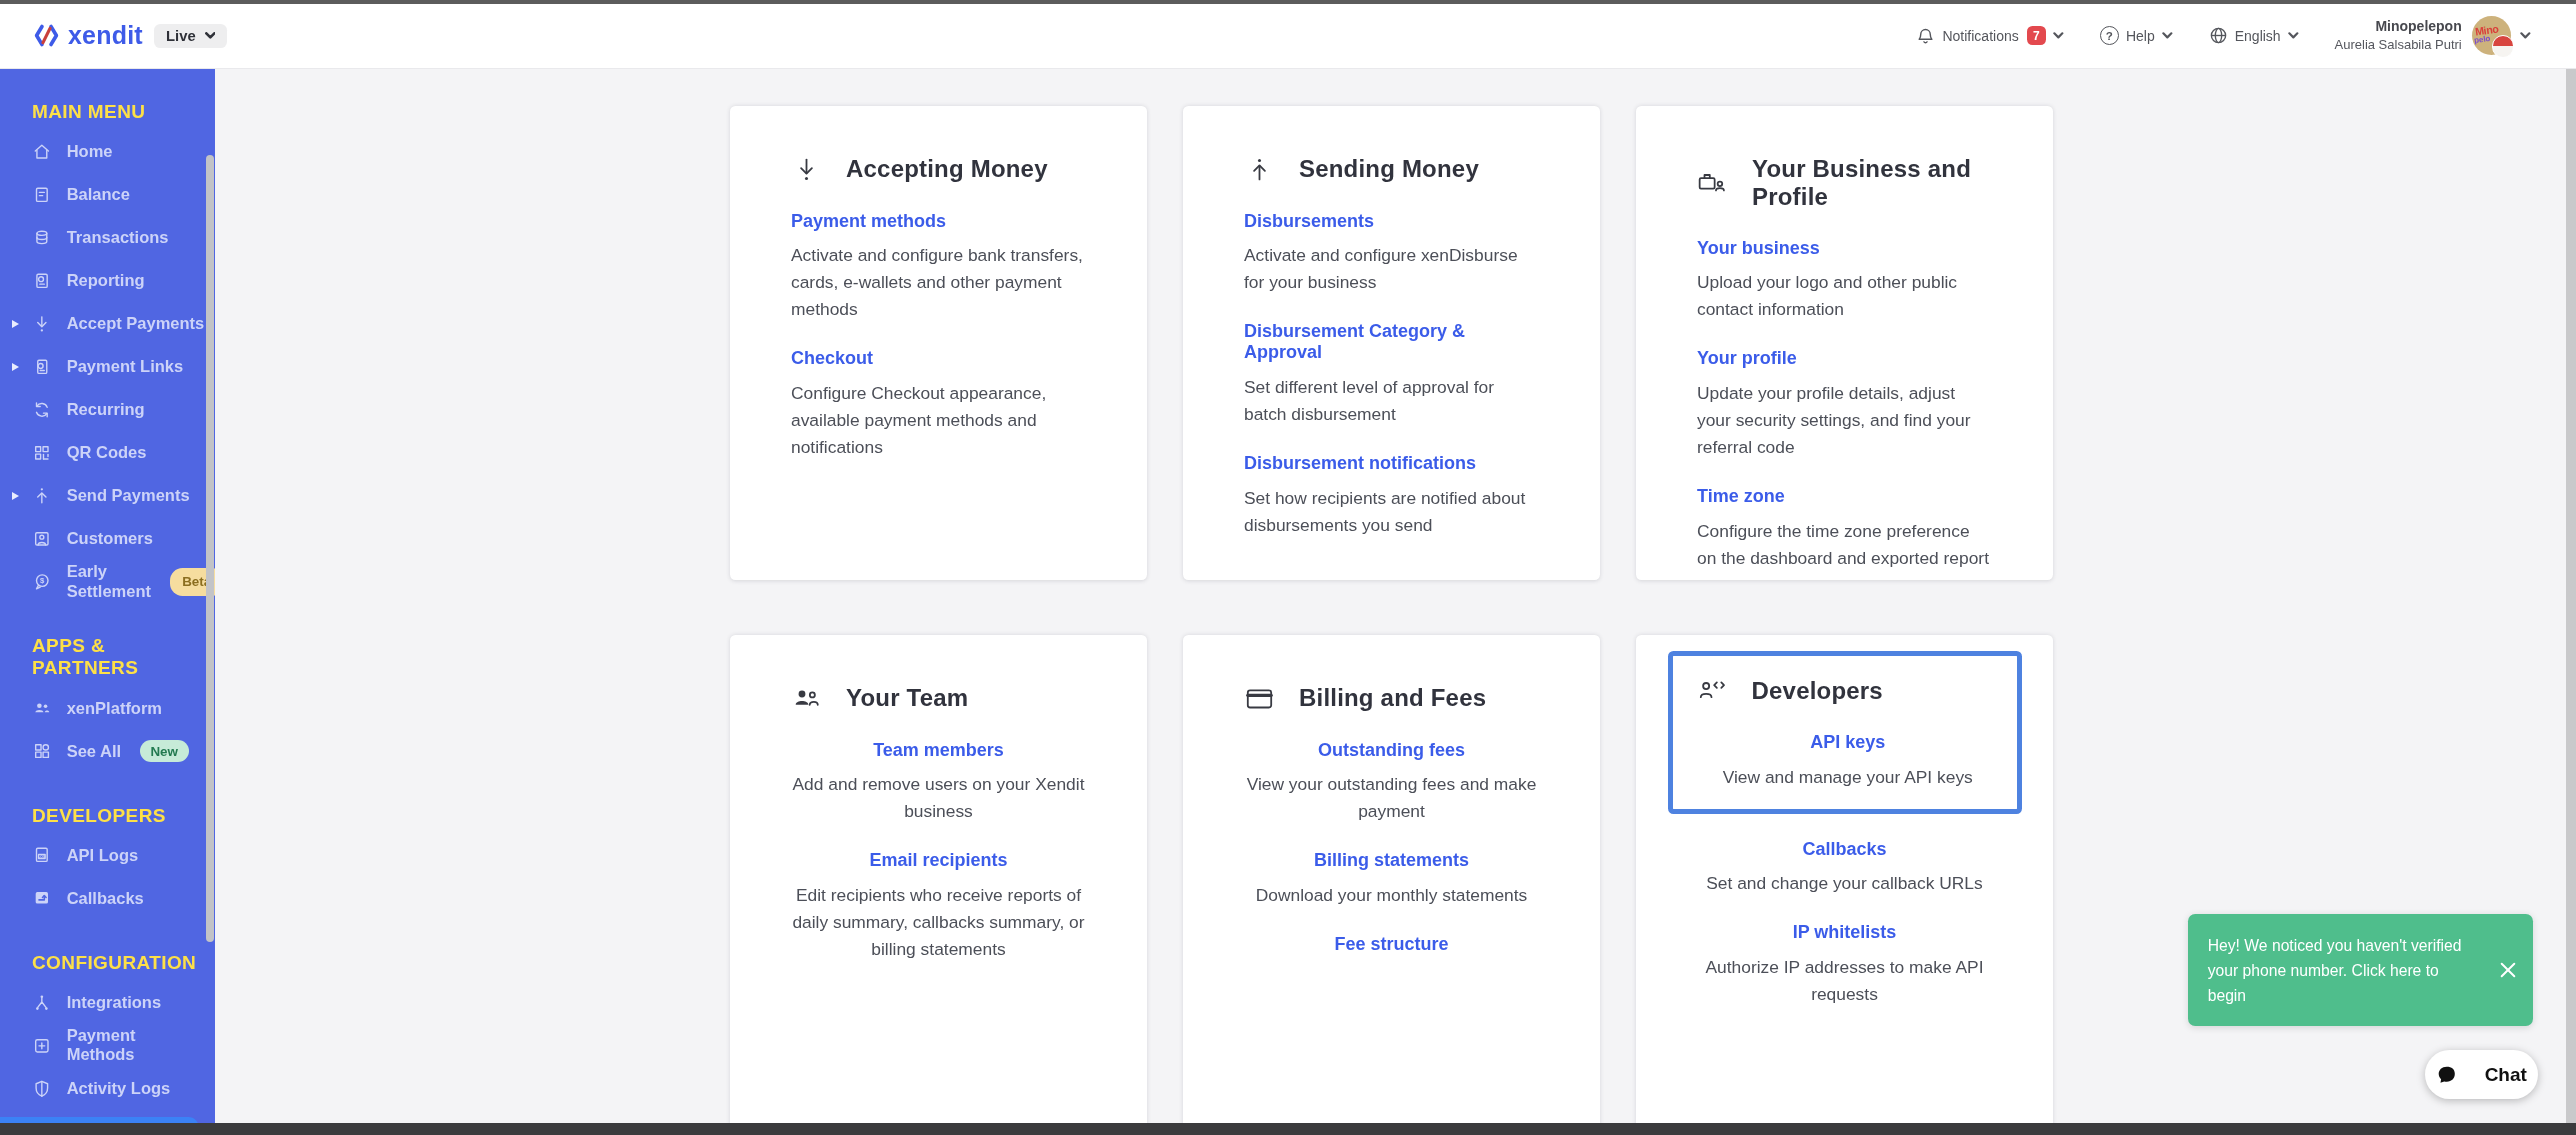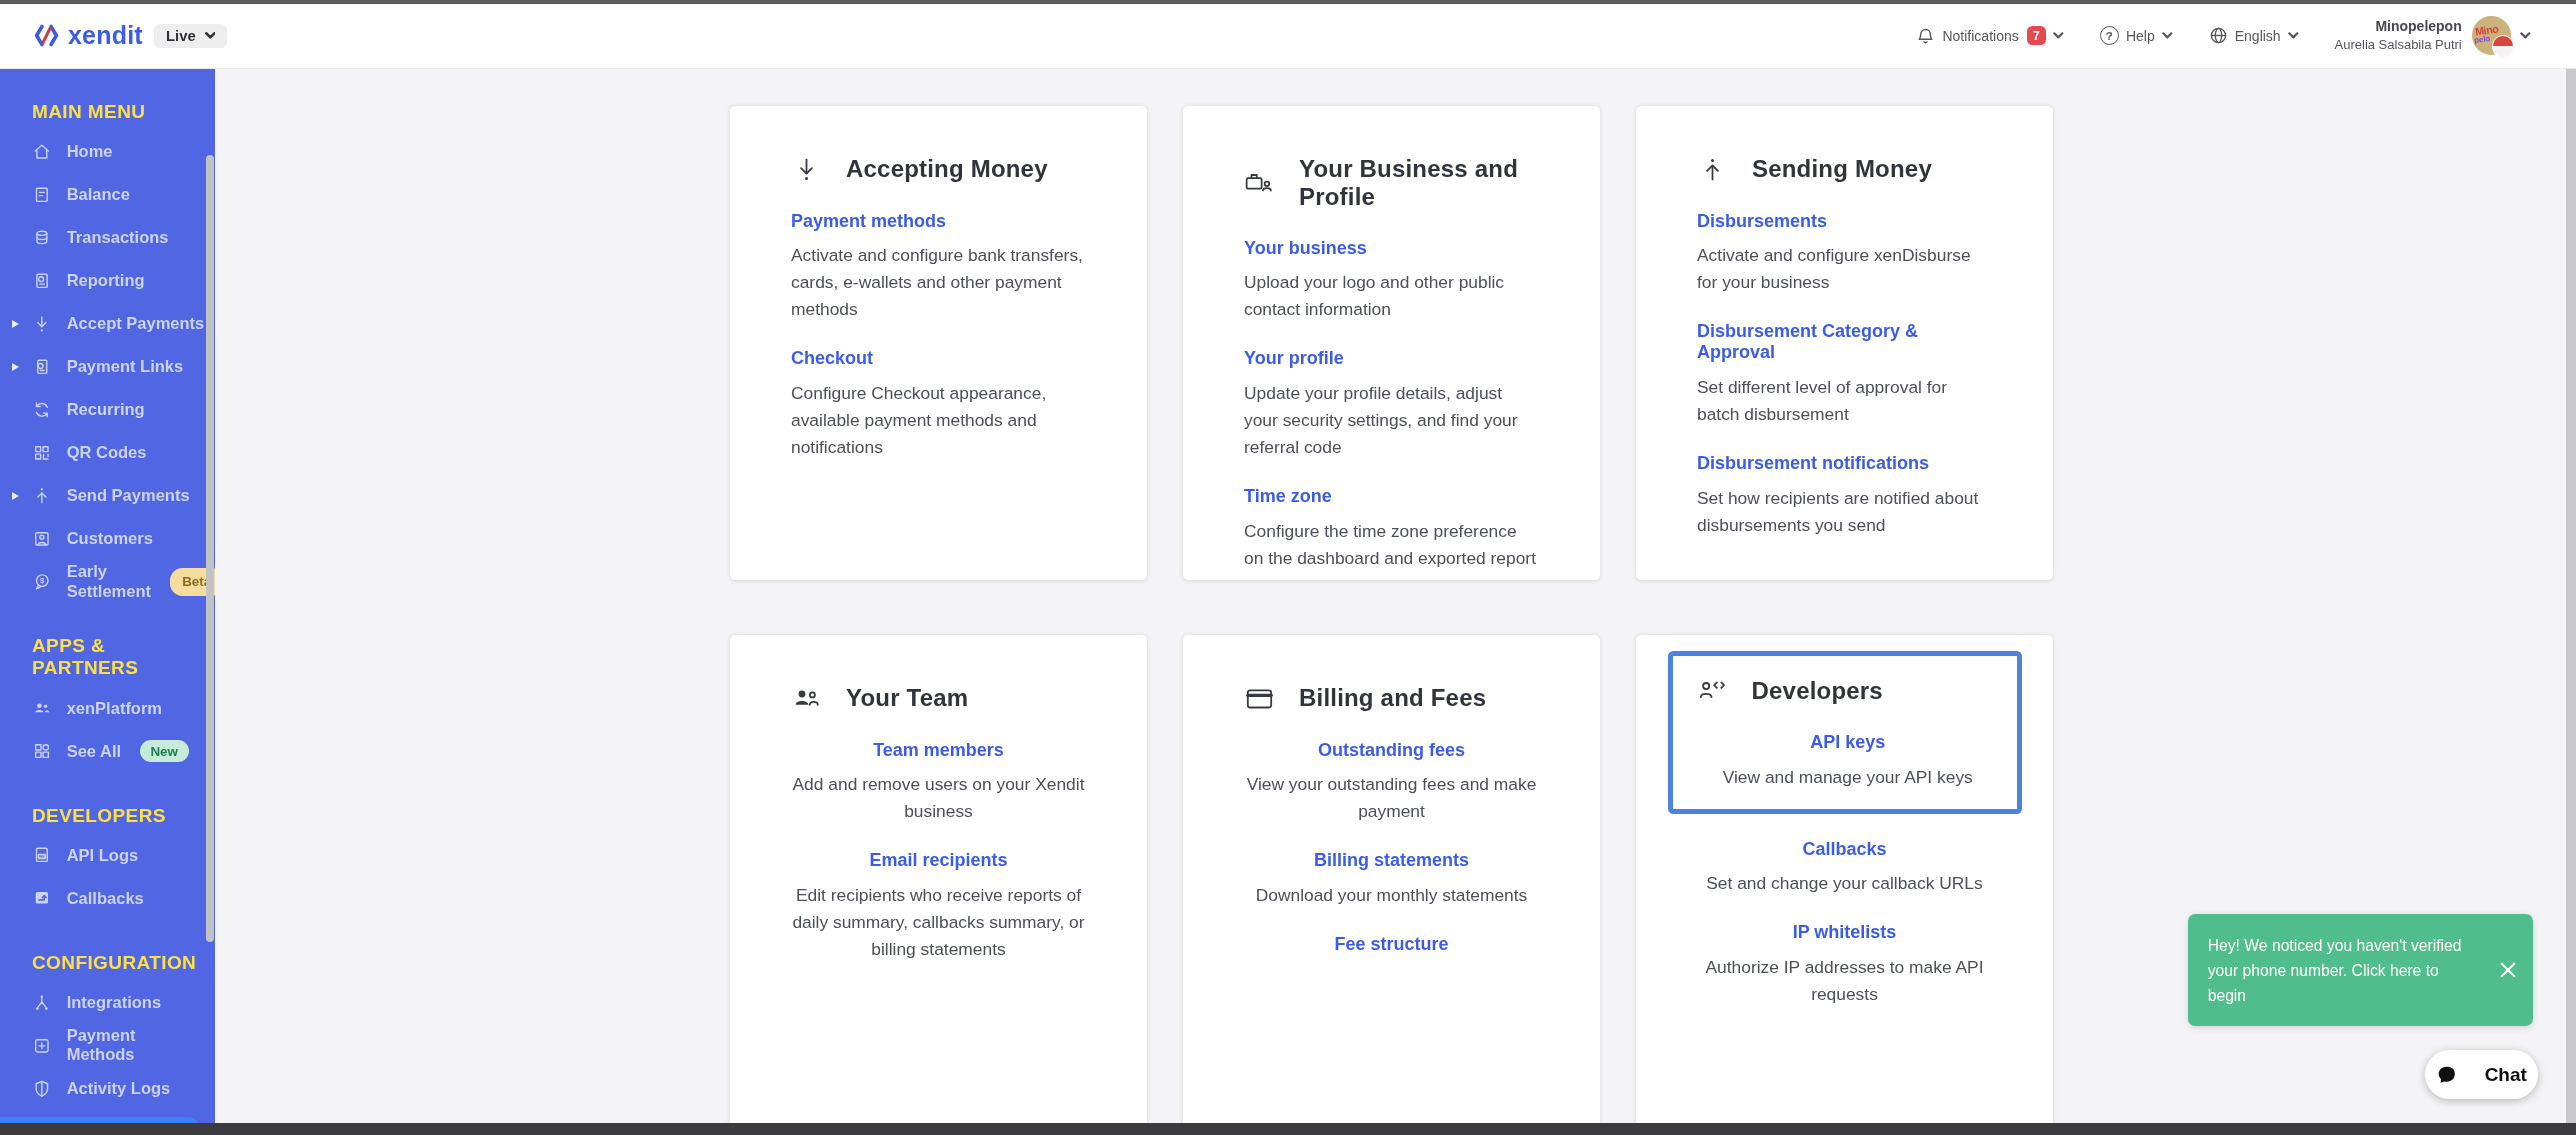--- a/index.html
+++ b/index.html
@@ -383,54 +383,54 @@
       </div>
       <a class="clink">Payment methods</a>
       <p class="cdesc">Activate and configure bank transfers, cards, e-wallets and other payment methods</p>
       <a class="clink">Checkout</a>
       <p class="cdesc">Configure Checkout appearance, available payment methods and notifications</p>
     </div>
 
     <div class="card h1">
       <div class="card-head">
         <span class="cicon">
+            <svg width="27" height="27" viewBox="0 0 30 30">
+              <line x1="15" y1="26" x2="15" y2="11"></line>
+              <polyline points="9,16.5 15,10.5 21,16.5"></polyline>
+              <circle class="fil" cx="15" cy="5" r="1.7"></circle>
+            </svg>
+          </span>
+        <h2>Sending Money</h2>
+      </div>
+      <a class="clink">Disbursements</a>
+      <p class="cdesc">Activate and configure xenDisburse for your business</p>
+      <a class="clink">Disbursement Category &amp; Approval</a>
+      <p class="cdesc">Set different level of approval for batch disbursement</p>
+      <a class="clink">Disbursement notifications</a>
+      <p class="cdesc">Set how recipients are notified about disbursements you send</p>
+    </div>
+
+    <div class="card h1">
+      <div class="card-head">
+        <span class="cicon">
             <svg width="30" height="27" viewBox="0 0 34 30">
               <rect x="3" y="10" width="17" height="12" rx="1.5"></rect>
               <path d="M8.5 10 V6.5 H14.5 V10"></path>
               <circle cx="26" cy="16.5" r="2.6"></circle>
               <path d="M21.5 24 c0-3.6 9-3.6 9 0"></path>
             </svg>
           </span>
         <h2>Your Business and Profile</h2>
       </div>
       <a class="clink">Your business</a>
       <p class="cdesc">Upload your logo and other public contact information</p>
       <a class="clink">Your profile</a>
       <p class="cdesc">Update your profile details, adjust your security settings, and find your referral code</p>
       <a class="clink">Time zone</a>
       <p class="cdesc">Configure the time zone preference on the dashboard and exported report</p>
-    </div>
-
-    <div class="card h1">
-      <div class="card-head">
-        <span class="cicon">
-            <svg width="27" height="27" viewBox="0 0 30 30">
-              <line x1="15" y1="26" x2="15" y2="11"></line>
-              <polyline points="9,16.5 15,10.5 21,16.5"></polyline>
-              <circle class="fil" cx="15" cy="5" r="1.7"></circle>
-            </svg>
-          </span>
-        <h2>Sending Money</h2>
-      </div>
-      <a class="clink">Disbursements</a>
-      <p class="cdesc">Activate and configure xenDisburse for your business</p>
-      <a class="clink">Disbursement Category &amp; Approval</a>
-      <p class="cdesc">Set different level of approval for batch disbursement</p>
-      <a class="clink">Disbursement notifications</a>
-      <p class="cdesc">Set how recipients are notified about disbursements you send</p>
     </div>
 
     <div class="card h2">
       <div class="card-head">
         <span class="cicon">
             <svg width="29" height="27" viewBox="0 0 32 30">
               <circle class="fil" cx="11" cy="10" r="3.8"></circle>
               <path class="fil" d="M4 22 c0-5.5 14-5.5 14 0 Z"></path>
               <circle cx="22.5" cy="11" r="2.8"></circle>
               <path d="M19.5 22 c.5-4.4 9-4.2 9 0"></path>

